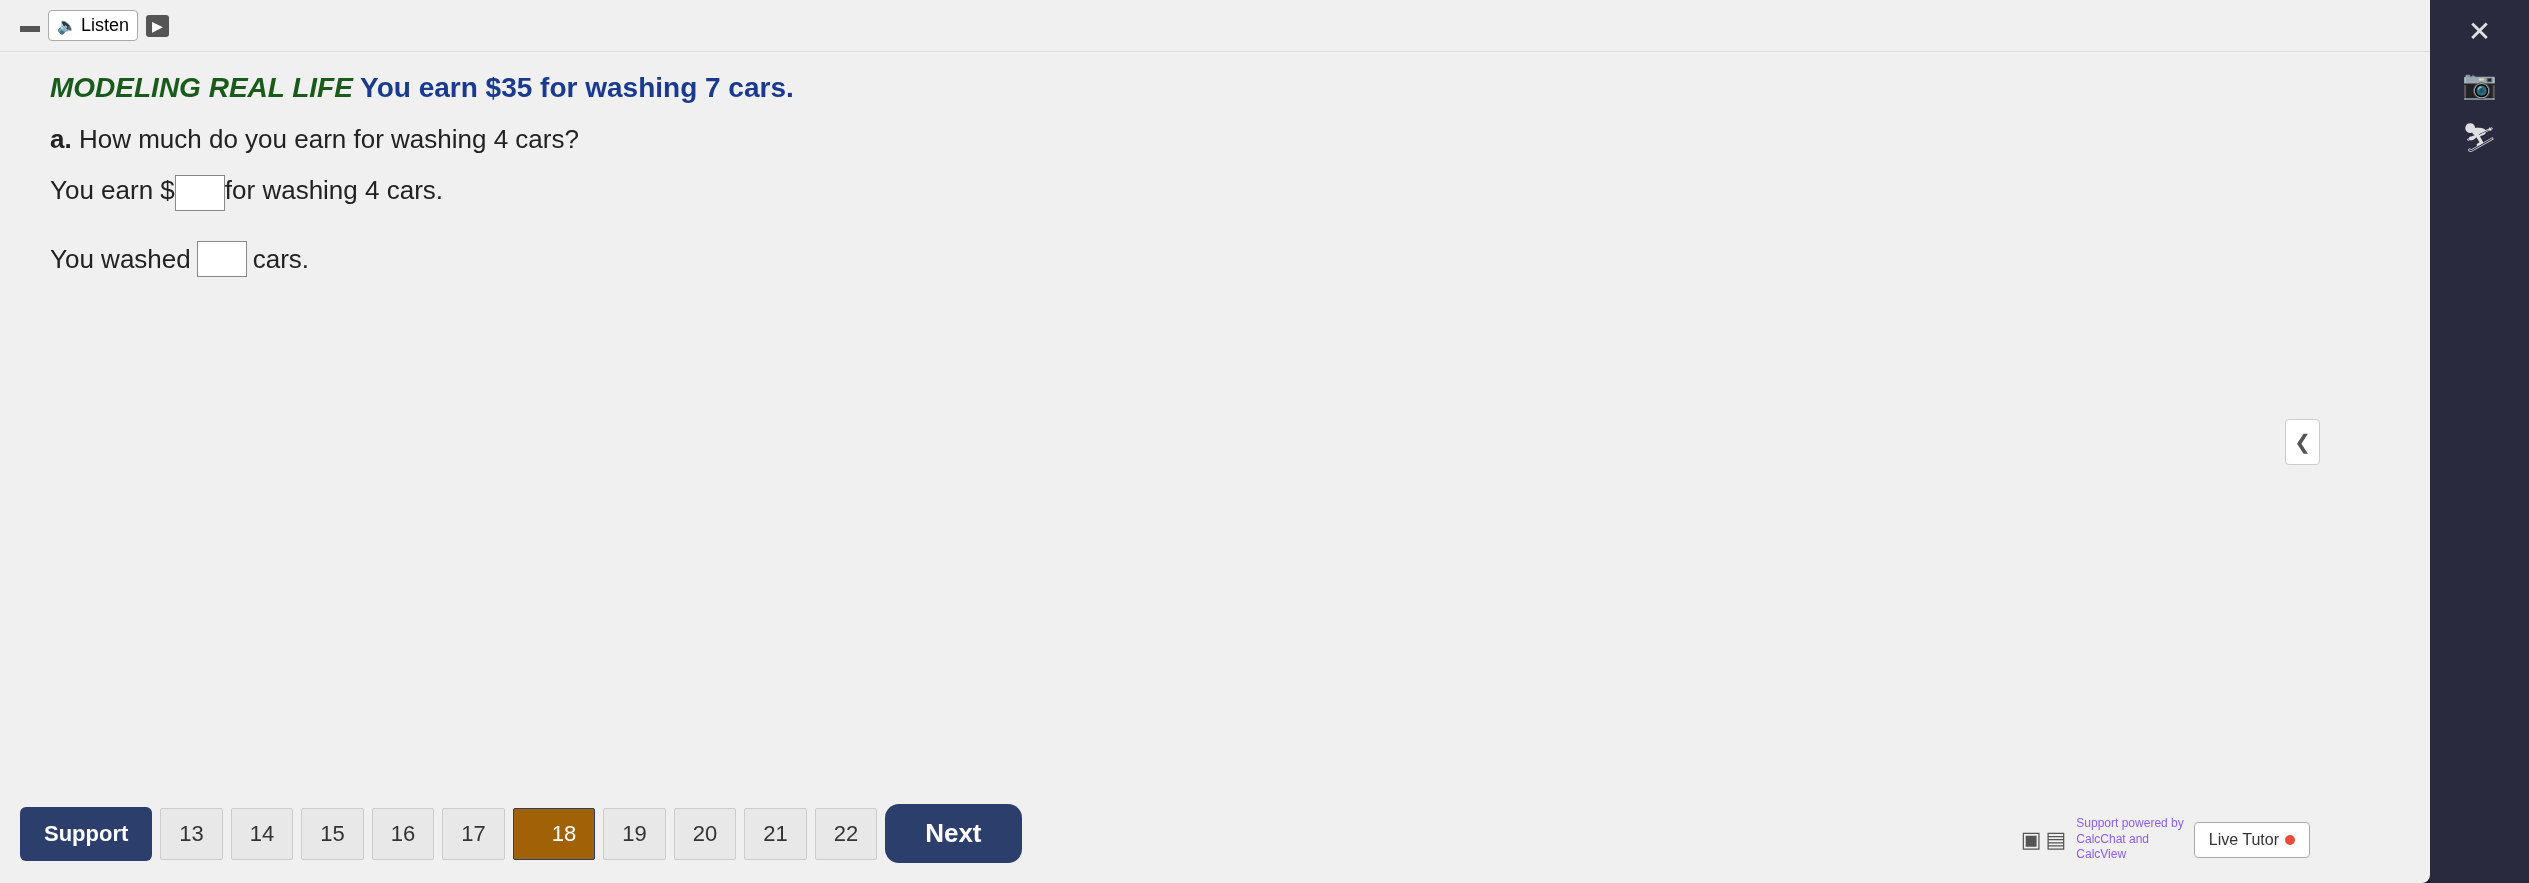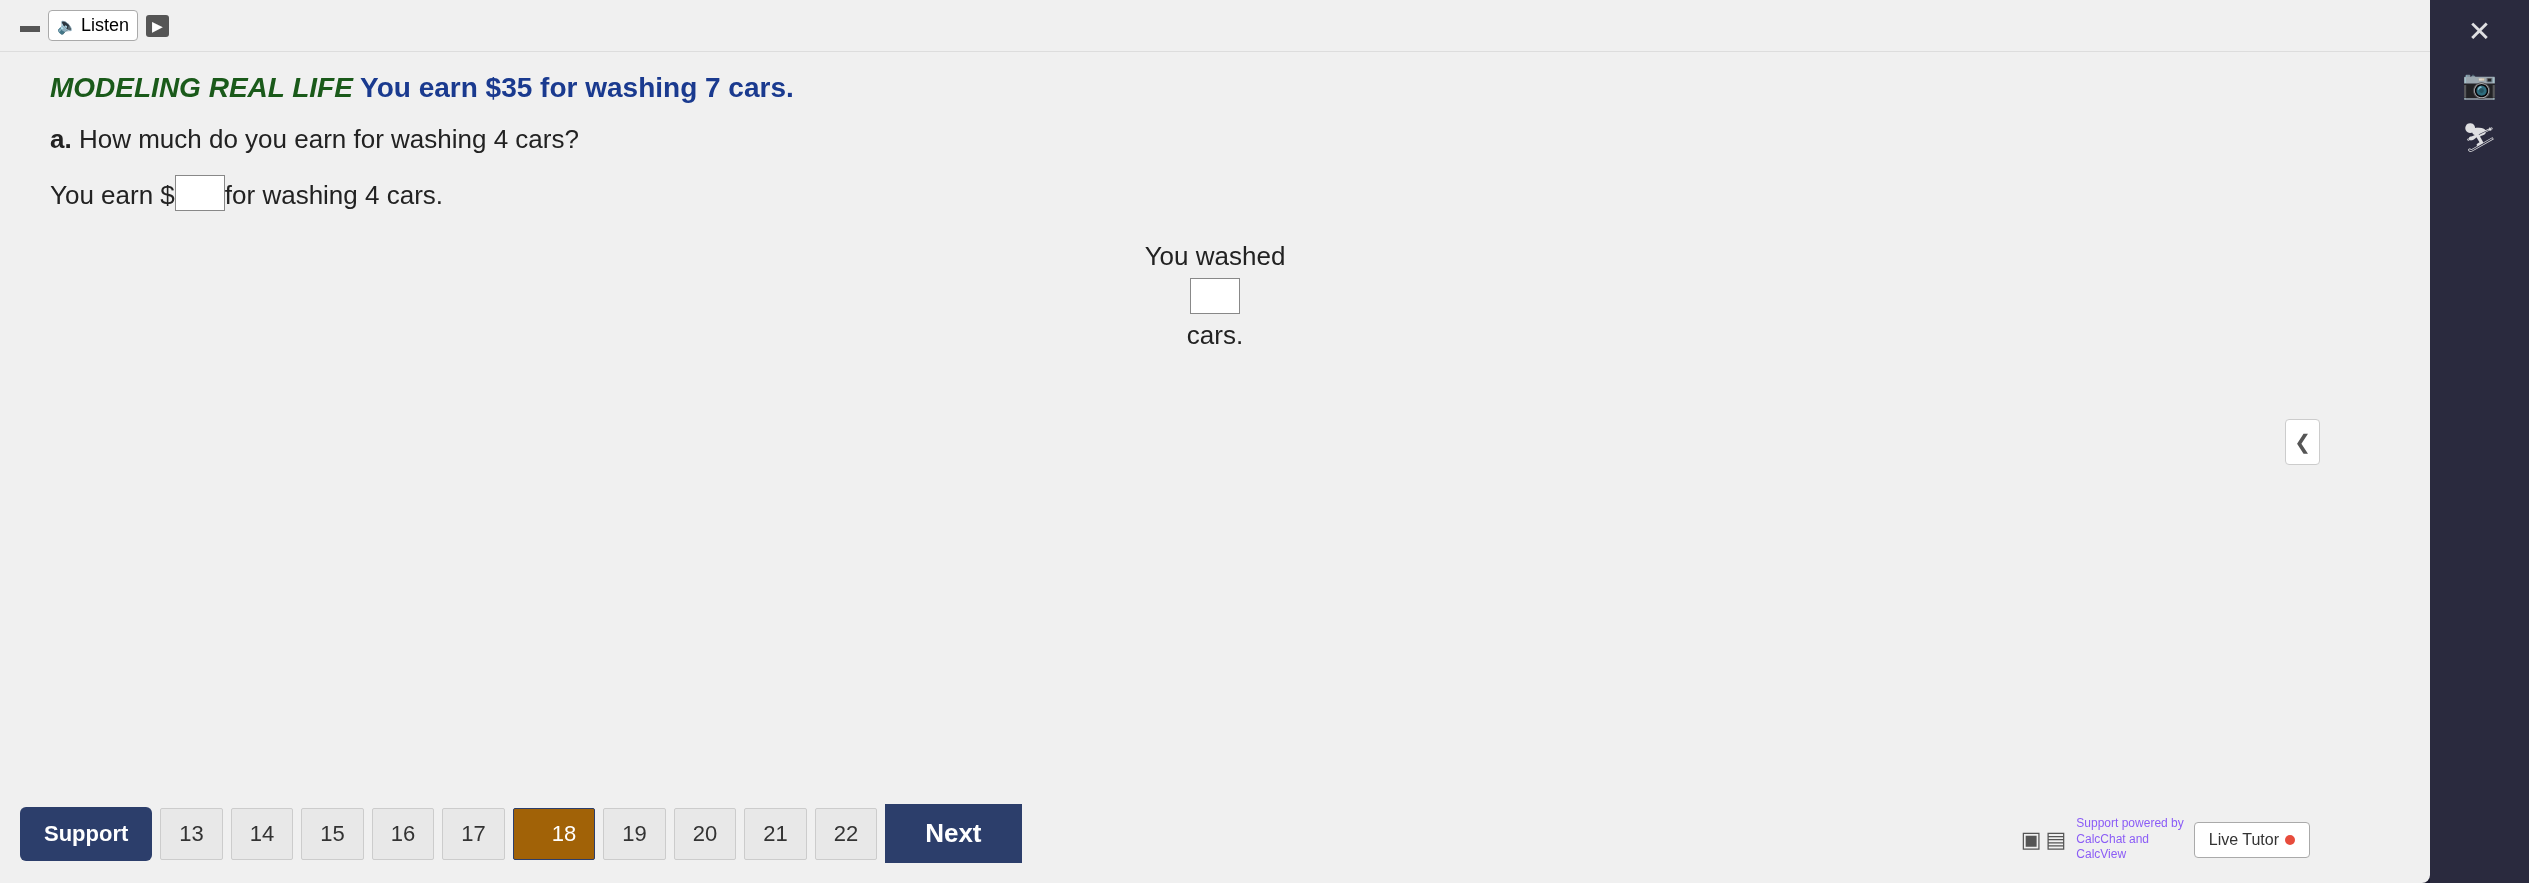--- a/index.html
+++ b/index.html
@@ -83,38 +83,37 @@
       color: #222;
       margin-bottom: 20px;
       font-weight: 500;
     }
 
     .answer-line {
       font-size: 26px;
       color: #222;
       margin-bottom: 30px;
       display: flex;
-      align-items: flex-end;
+      align-items: flex-start;
     }
 
     .section-b {
       font-size: 26px;
       color: #222;
       margin-bottom: 30px;
       font-weight: 500;
     }
 
     .answer-line-b {
       font-size: 26px;
       color: #222;
       margin-bottom: 30px;
       display: flex;
       align-items: center;
       gap: 6px;
-      flex-direction: column;
     }
 
     .bottom-nav {
       position: absolute;
       bottom: 20px;
       left: 20px;
       right: 20px;
       display: flex;
       align-items: center;
       gap: 8px;
@@ -147,21 +146,21 @@
       background: #a16207;
       color: white;
       border-color: #2c3e6b;
       padding-left: 38px;
     }
 
     .next-btn {
       background: #2c3e6b;
       color: white;
       border: none;
-      border-radius: 0;
+      border-radius: 14px;
       padding: 14px 40px;
       font-size: 26px;
       cursor: pointer;
       font-weight: bold;
     }
 
     .support-area {
       position: absolute;
       bottom: 20px;
       right: 120px;

